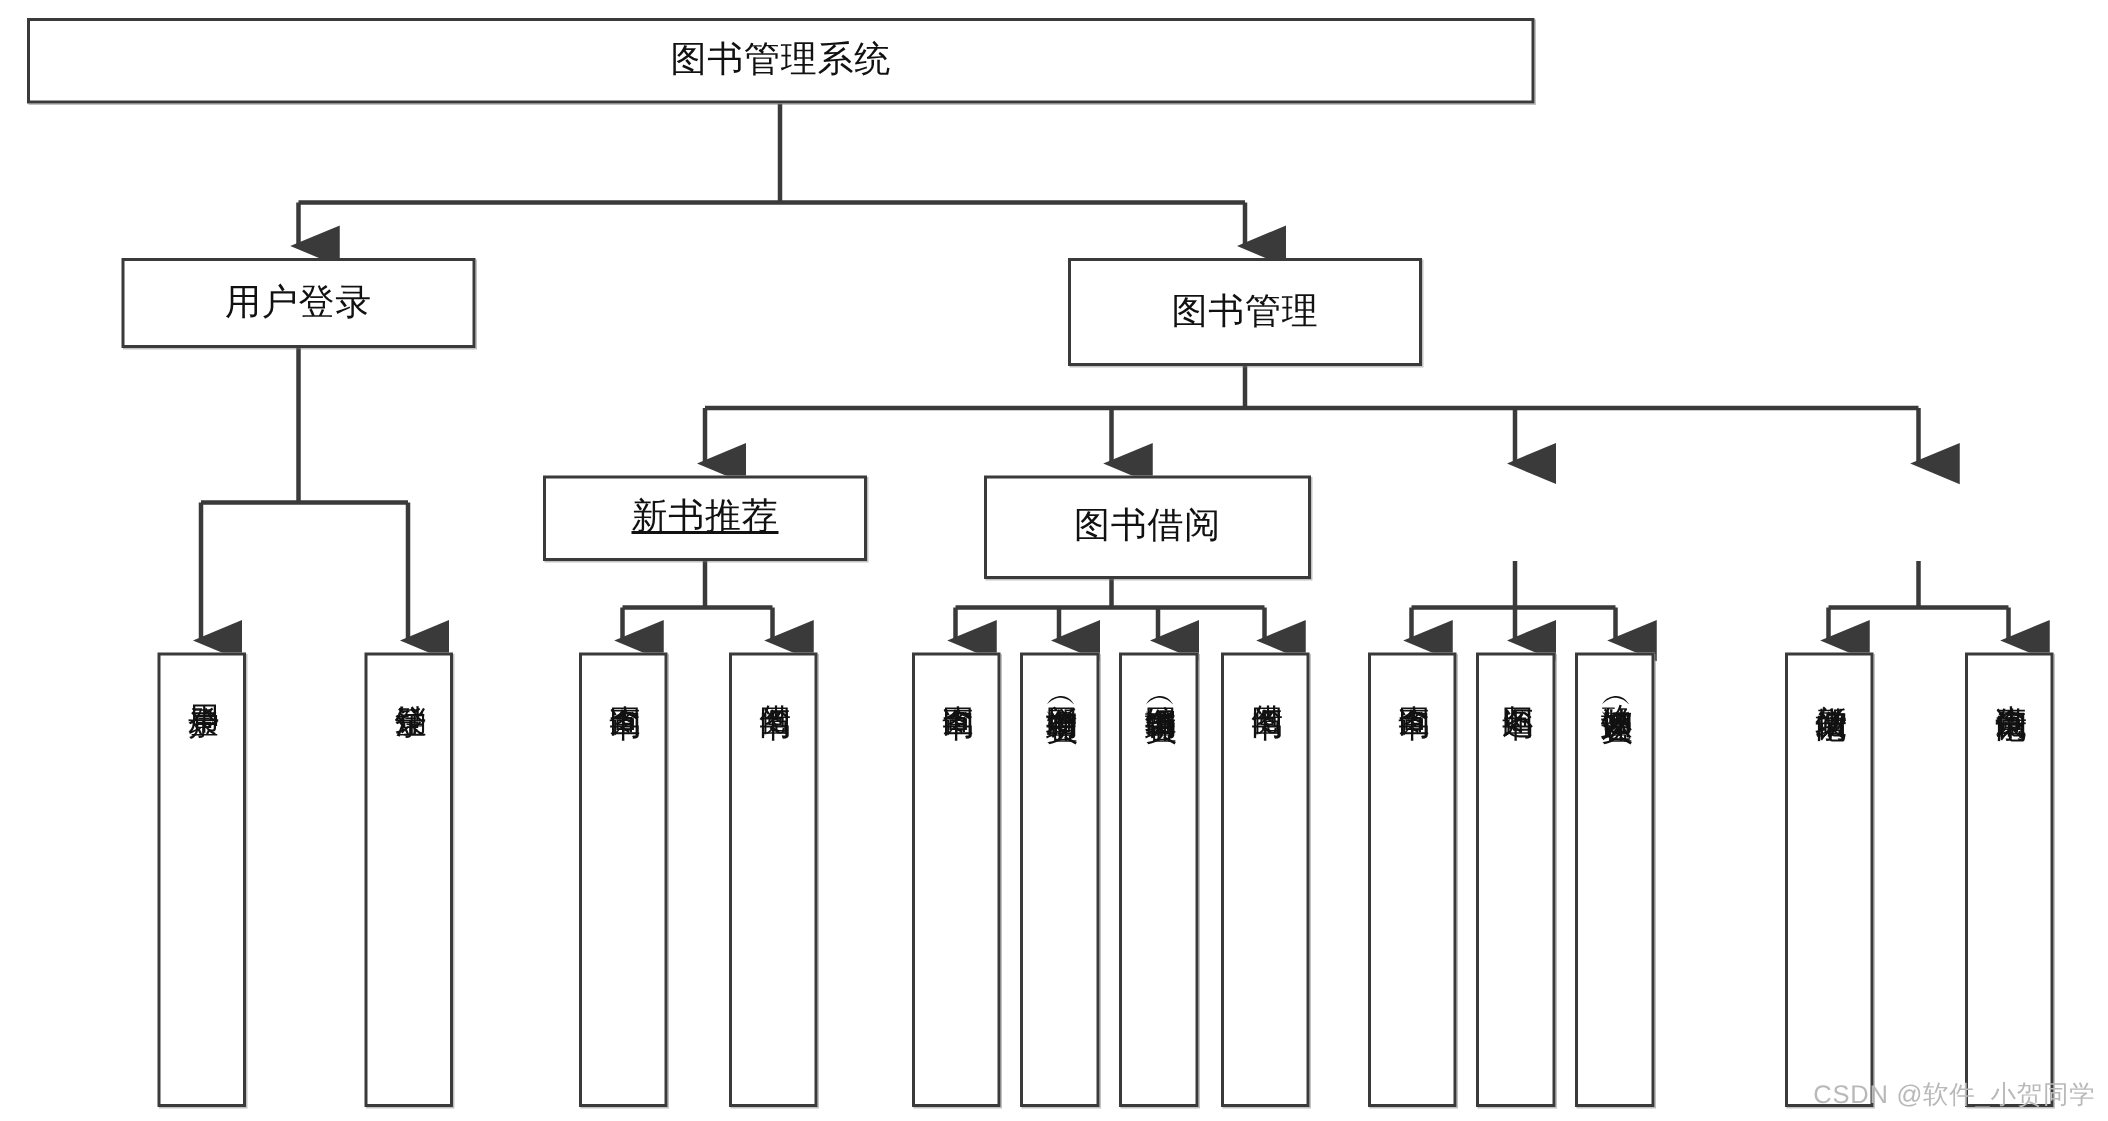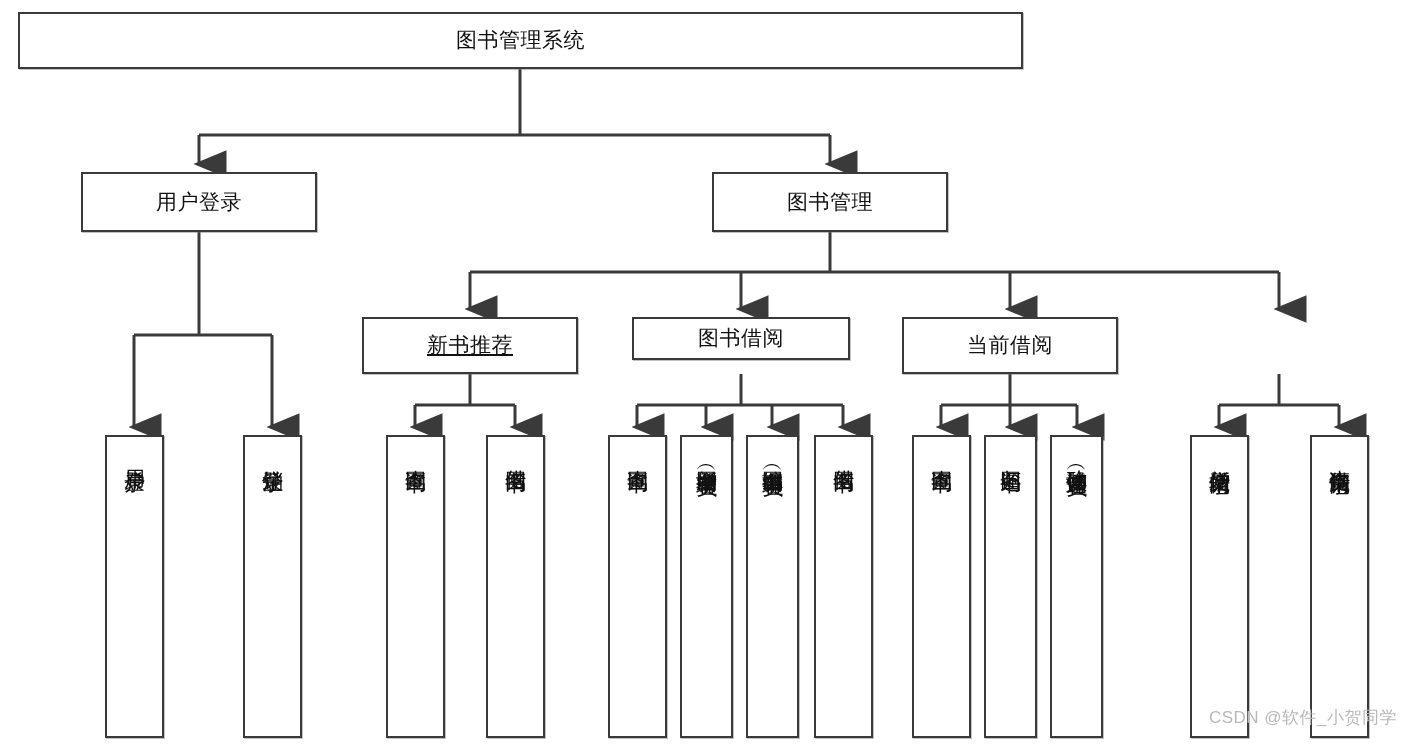--- a/index.html
+++ b/index.html
@@ -37,39 +37,39 @@
     color: #111111;
     box-shadow: 1px 1px 0 rgba(120,120,120,0.45);
   }
   .node .lbl {
     display: block;
     text-align: center;
     line-height: 1.18;
     white-space: nowrap;
   }
   .node.horiz .lbl {
-    font-size: 21px;
+    font-size: 24px;
     letter-spacing: 0.5px;
   }
   .node.vert {
     align-items: flex-start;
     padding-top: 16px;
   }
   .node.vert .lbl {
     writing-mode: vertical-rl;
     text-orientation: upright;
     font-size: 21px;
     line-height: 1.08;
     letter-spacing: 1px;
     white-space: normal;
   }
   #watermark {
     position: absolute;
     right: 8px;
-    bottom: 18px;
+    bottom: 6px;
     font-size: 17px;
     color: #b9b9b9;
     letter-spacing: 0.5px;
     font-family: "Liberation Sans", "DejaVu Sans", sans-serif;
     white-space: nowrap;
     pointer-events: none;
   }
 </style>
 </head>
 <body>
@@ -126,32 +126,29 @@
     </g>
   </svg>
 
   <div class="node horiz" id="node-root" style="left: 18px; top: 12px; width: 1005px; height: 57px;">
     <span class="lbl">图书管理系统</span>
   </div>
 
   <div class="node horiz" id="node-l2-0" style="left: 81px; top: 172px; width: 236px; height: 60px;">
     <span class="lbl">用户登录</span>
   </div>
-  <div class="node horiz" id="node-l2-1" style="left: 712px; top: 172px; width: 236px; height: 60px;">
+  <div class="node horiz" id="node-l2-1" style="left: 712px; top: 172px; width: 236px; height: 72px;">
     <span class="lbl">图书管理</span>
   </div>
 
   <div class="node horiz" id="node-l3-0" style="left: 362px; top: 317px; width: 216px; height: 57px; text-decoration: underline;">
     <span class="lbl">新书推荐</span>
   </div>
-  <div class="node horiz" id="node-l3-1" style="left: 632px; top: 317px; width: 218px; height: 43px;">
+  <div class="node horiz" id="node-l3-1" style="left: 656px; top: 317px; width: 218px; height: 69px;">
     <span class="lbl">图书借阅</span>
-  </div>
-  <div class="node horiz" id="node-l3-2" style="left: 902px; top: 317px; width: 216px; height: 57px;">
-    <span class="lbl">当前借阅</span>
   </div>
 
   <div class="node vert" id="node-leaf-0" style="left: 105px; top: 435px; width: 59px; height: 303px;">
     <span class="lbl">用户登录</span>
   </div>
   <div class="node vert" id="node-leaf-1" style="left: 243px; top: 435px; width: 59px; height: 303px;">
     <span class="lbl">注销登录</span>
   </div>
   <div class="node vert" id="node-leaf-2" style="left: 386px; top: 435px; width: 59px; height: 303px;">
     <span class="lbl">查询图书</span>

